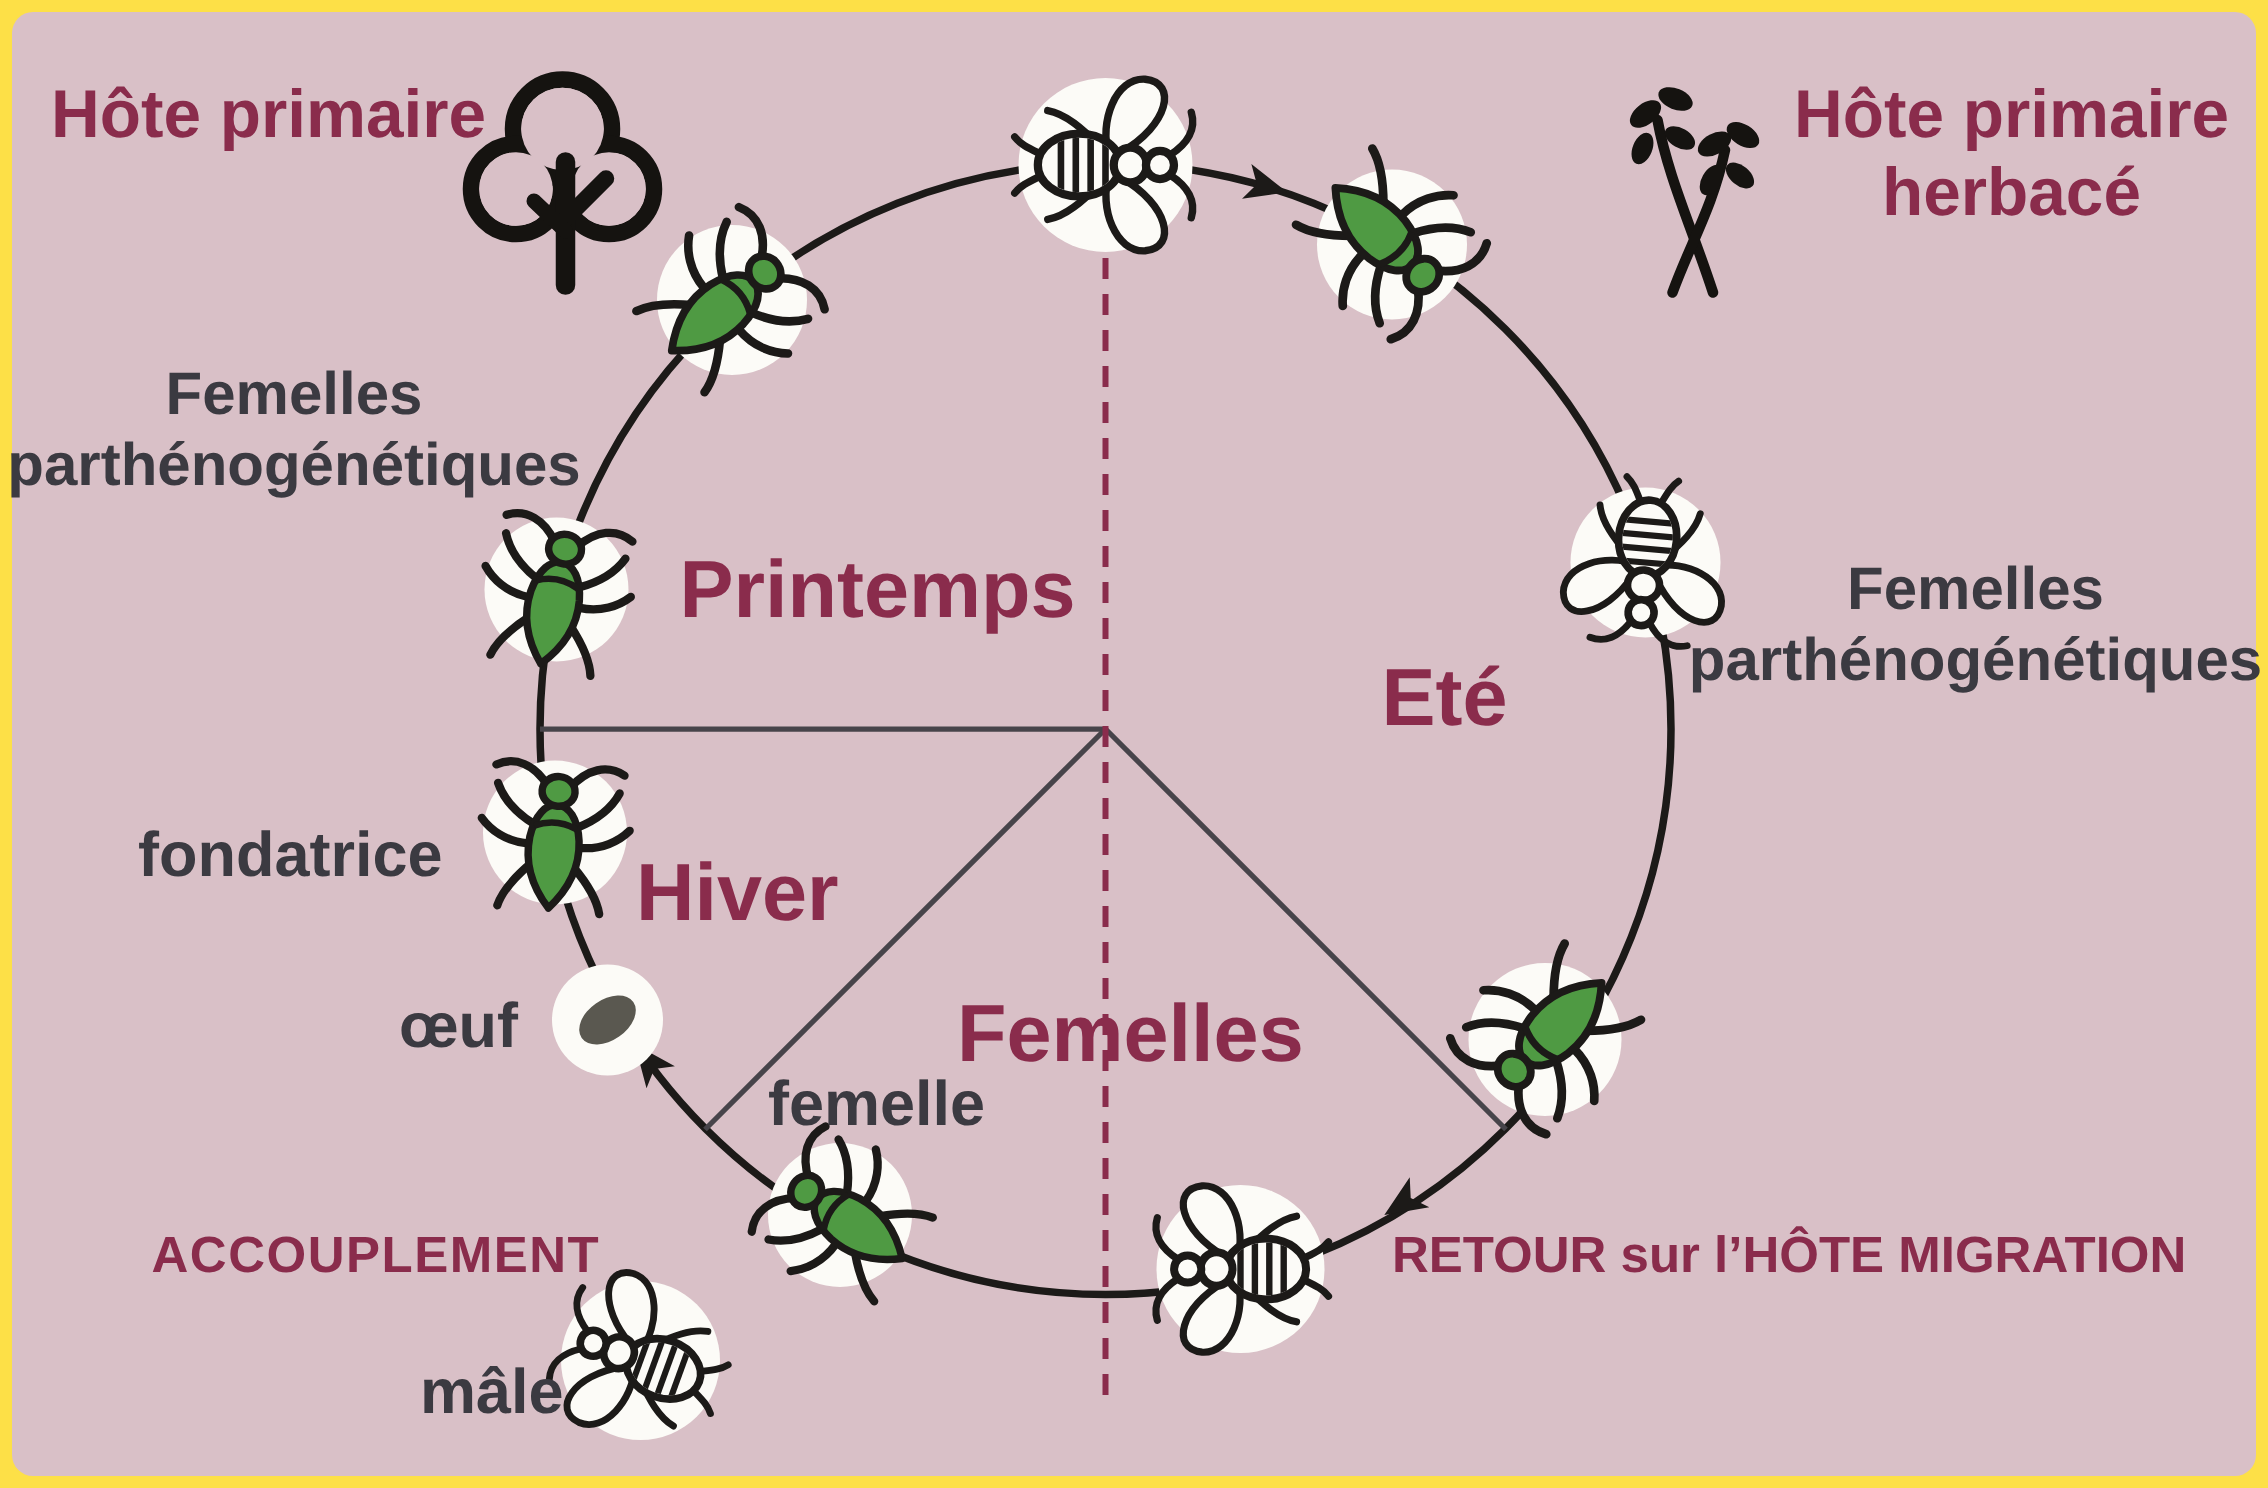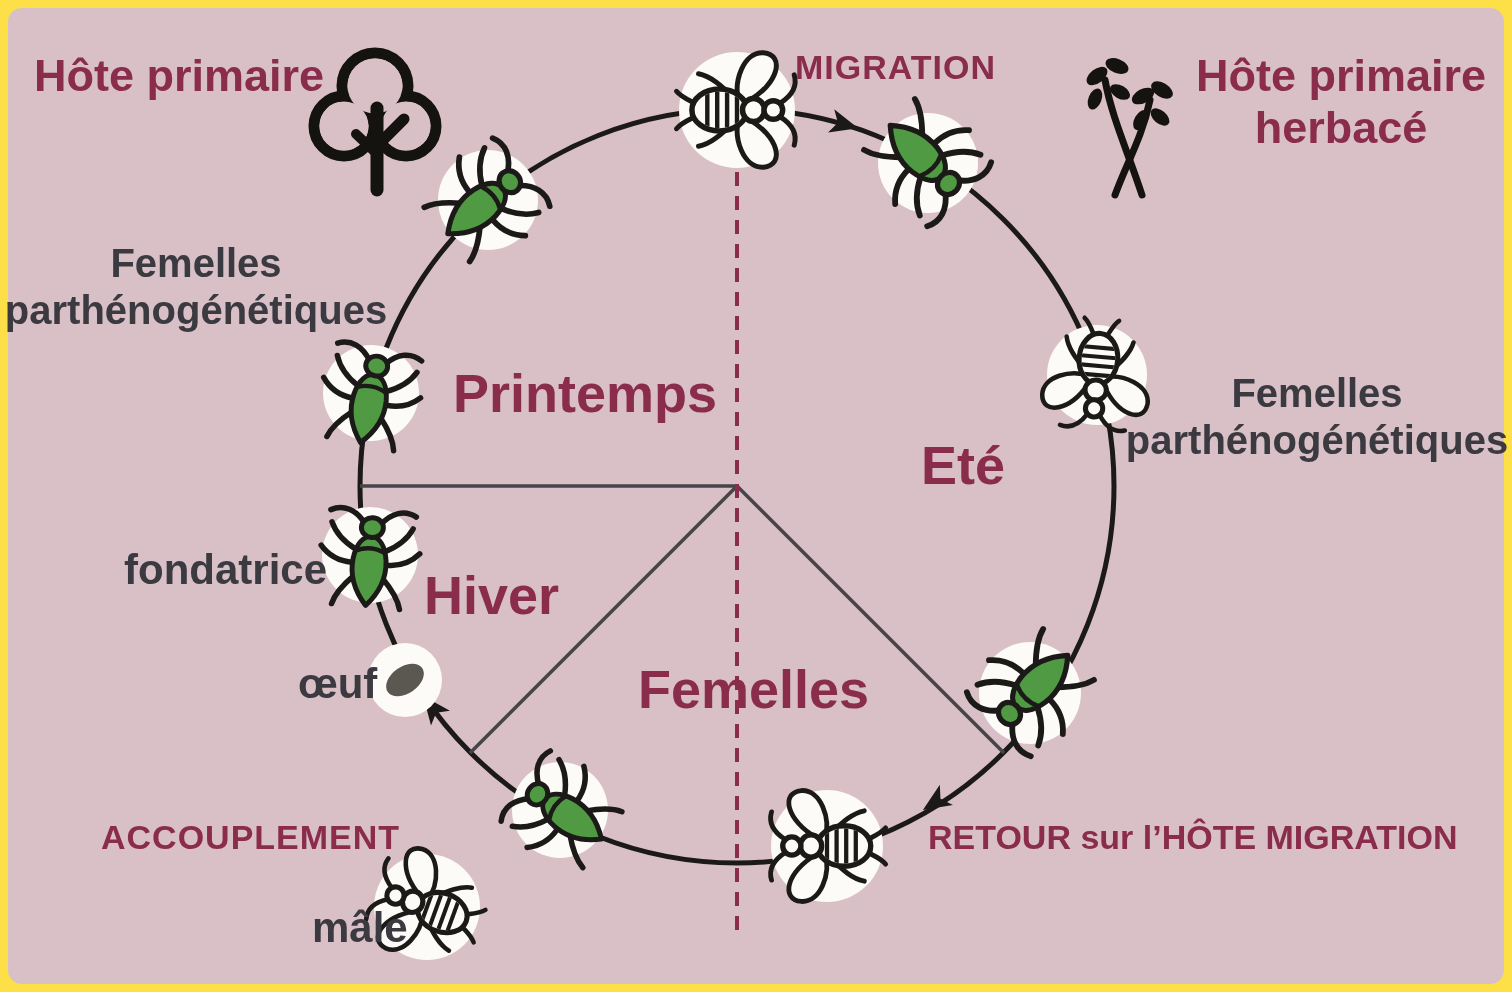--- a/index.html
+++ b/index.html
@@ -9,21 +9,21 @@
   .layer{position:absolute;inset:0;}
   svg.main{position:absolute;left:0;top:0;width:1512px;height:992px;}
   .chip{position:absolute;border-radius:50%;background:#fcfbf7;}
   .insect{position:absolute;left:50%;top:50%;overflow:visible;}
   .lbl{position:absolute;white-space:nowrap;}
   .maroon{color:#8a2c4c;font-weight:700;}
   .gray{color:#3b3a41;font-weight:600;}
   .host{font-size:45px;line-height:1.16;text-align:center;white-space:normal;}
   .season{font-size:54px;}
   .caps{font-size:34px;letter-spacing:1px;}
-  .glabel{font-size:42px;margin-left:32px;}
+  .glabel{font-size:42px;}
   .g2line{font-size:40px;line-height:1.18;text-align:center;white-space:normal;}
 </style>
 </head>
 <body>
 
 <div class="stage">
   <div class="canvas"></div>
   <div class="layer">
 
     <svg width="0" height="0" style="position:absolute" aria-hidden="true">
@@ -171,37 +171,37 @@
     </div>
     <div class="chip" style="left:438px;top:150px;width:100px;height:100px">
       <svg class="insect" viewBox="0 0 100 100" style="width:114px;height:114px;transform:translate(-50%,-50%) rotate(50deg)">
           <use href="#green-aphid"></use>
         </svg>
     </div>
 
     <div class="lbl maroon host" style="left:18px;top:50px;width:322px">
       <span>Hôte primaire</span><br>
     </div>
-    <div class="lbl maroon caps" style="left:795px;top:48px">MIGRATION</div>
     <div class="lbl maroon host" style="left:1180px;top:50px;width:322px">
       <span>Hôte primaire</span><br>
       <span>herbacé</span>
     </div>
     <div class="lbl gray g2line" style="left:0px;top:240px;width:392px">
       <span>Femelles</span><br>
       <span>parthénogénétiques</span>
     </div>
     <div class="lbl gray g2line" style="left:1122px;top:370px;width:390px">
       <span>Femelles</span><br>
       <span>parthénogénétiques</span>
     </div>
     <div class="lbl maroon season" style="left:453px;top:362px">Printemps</div>
     <div class="lbl maroon season" style="left:921px;top:434px">Eté</div>
     <div class="lbl maroon season" style="left:424px;top:564px">Hiver</div>
     <div class="lbl maroon season" style="left:638px;top:658px">Femelles</div>
     <div class="lbl gray glabel" style="left:92px;top:546px">fondatrice</div>
     <div class="lbl gray glabel" style="left:266px;top:660px">œuf</div>
+    <div class="lbl gray glabel" style="left:512px;top:712px">femelle</div>
     <div class="lbl maroon caps" style="left:101px;top:818px">ACCOUPLEMENT</div>
     <div class="lbl gray glabel" style="left:280px;top:904px">mâle</div>
     <div class="lbl maroon caps" style="left:928px;top:818px;letter-spacing:0px">RETOUR sur l’HÔTE MIGRATION</div>
 
   </div>
 </div>
 
 </body></html>

